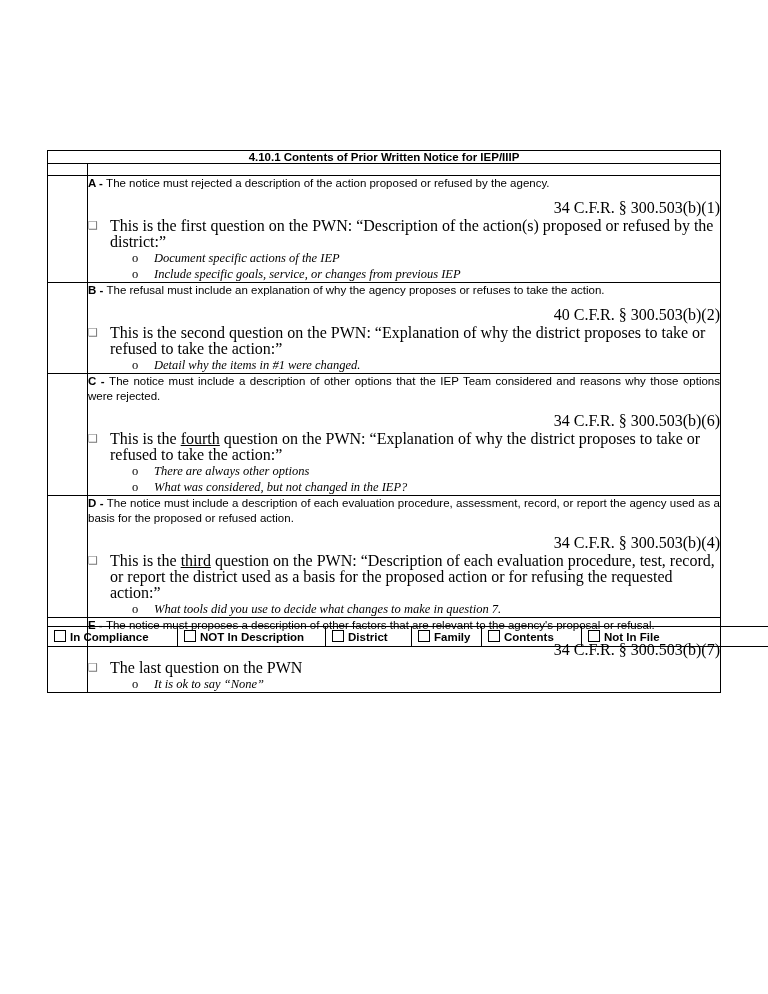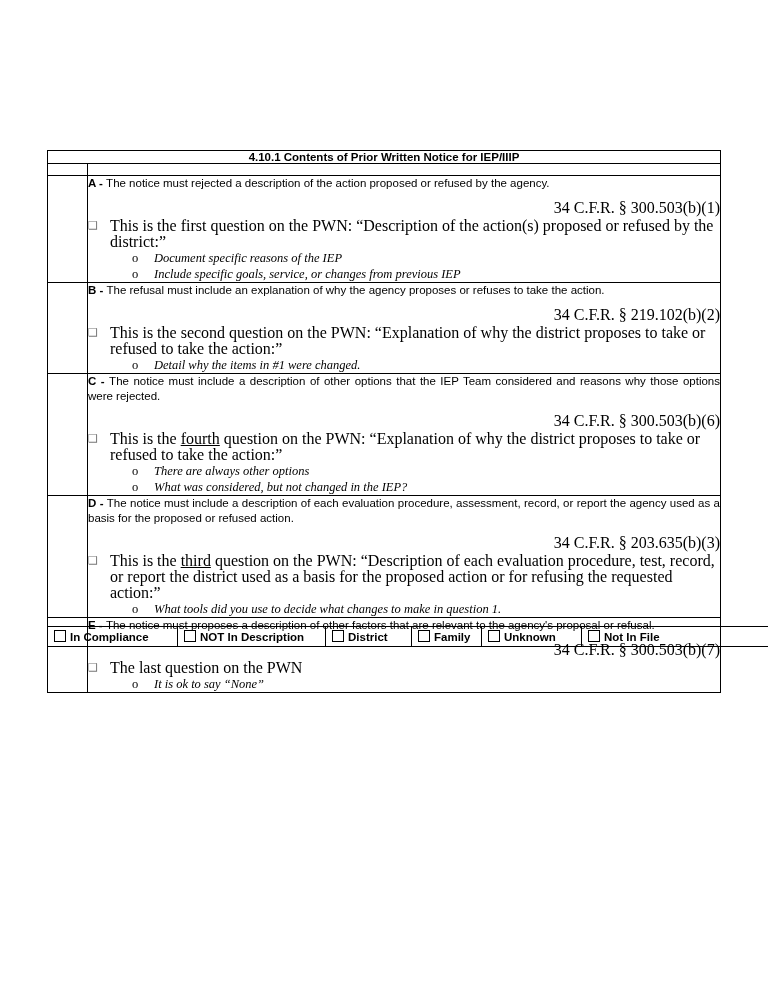--- a/index.html
+++ b/index.html
@@ -186,35 +186,35 @@
         <td class="sec-cell">
           <div class="sec-head"><b>A - </b><span>The notice must rejected a description of the action proposed or refused by the agency.</span></div>
           <div class="cfr">34 C.F.R. § 300.503(b)(1)</div>
           <div class="bullet-row">
             <span class="box-glyph">❑</span>
             <span class="bullet-text"><span>This is the first question on the PWN: “Description of the action(s) proposed or refused by the district:”</span></span>
           </div>
           <ul class="sub-list">
             <li class="sub-item">
                 <span class="sub-marker">o</span>
-                <span>Document specific reasons of the IEP</span>
+                <span>Document specific actions of the IEP</span>
               </li>
             <li class="sub-item">
                 <span class="sub-marker">o</span>
                 <span>Include specific goals, service, or changes from previous IEP</span>
               </li>
           </ul>
         </td>
       </tr>
 
       <tr>
         <td></td>
         <td class="sec-cell">
           <div class="sec-head"><b>B - </b><span>The refusal must include an explanation of why the agency proposes or refuses to take the action.</span></div>
-          <div class="cfr">34 C.F.R. § 219.102(b)(2)</div>
+          <div class="cfr">40 C.F.R. § 300.503(b)(2)</div>
           <div class="bullet-row">
             <span class="box-glyph">❑</span>
             <span class="bullet-text"><span>This is the second question on the PWN: “Explanation of why the district proposes to take or refused to take the action:”</span></span>
           </div>
           <ul class="sub-list">
             <li class="sub-item">
                 <span class="sub-marker">o</span>
                 <span>Detail why the items in #1 were changed.</span>
               </li>
           </ul>
@@ -240,29 +240,29 @@
                 <span>What was considered, but not changed in the IEP?</span>
               </li>
           </ul>
         </td>
       </tr>
 
       <tr>
         <td></td>
         <td class="sec-cell">
           <div class="sec-head"><b>D - </b><span>The notice must include a description of each evaluation procedure, assessment, record, or report the agency used as a basis for the proposed or refused action.</span></div>
-          <div class="cfr">34 C.F.R. § 203.635(b)(3)</div>
+          <div class="cfr">34 C.F.R. § 300.503(b)(4)</div>
           <div class="bullet-row">
             <span class="box-glyph">❑</span>
             <span class="bullet-text"><span>This is the </span><u>third</u><span> question on the PWN: “Description of each evaluation procedure, test, record, or report the district used as a basis for the proposed action or for refusing the requested action:”</span></span>
           </div>
           <ul class="sub-list">
             <li class="sub-item">
                 <span class="sub-marker">o</span>
-                <span>What tools did you use to decide what changes to make in question 1.</span>
+                <span>What tools did you use to decide what changes to make in question 7.</span>
               </li>
           </ul>
         </td>
       </tr>
 
       <tr>
         <td></td>
         <td class="sec-cell">
           <div class="sec-head"><b>E - </b><span>The notice must proposes a description of other factors that are relevant to the agency's proposal or refusal.</span></div>
           <div class="cfr">34 C.F.R. § 300.503(b)(7)</div>
@@ -289,19 +289,19 @@
       <col style="width:70px">
       <col style="width:100px">
       <col>
     </colgroup>
     <tbody>
       <tr>
         <td><span class="cb"></span><span>In Compliance</span></td>
         <td><span class="cb"></span><span>NOT In Description</span></td>
         <td><span class="cb"></span><span>District</span></td>
         <td><span class="cb"></span><span>Family</span></td>
-        <td><span class="cb"></span><span>Unknown</span></td>
+        <td><span class="cb"></span><span>Contents</span></td>
         <td><span class="cb"></span><span>Not In File</span></td>
       </tr>
     </tbody>
   </table>
 
 </div>
 
 </body></html>

